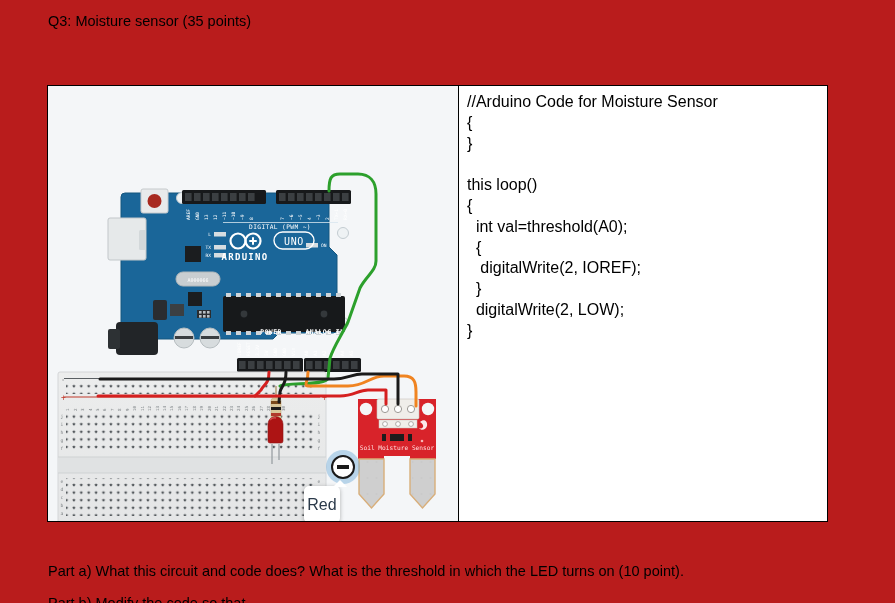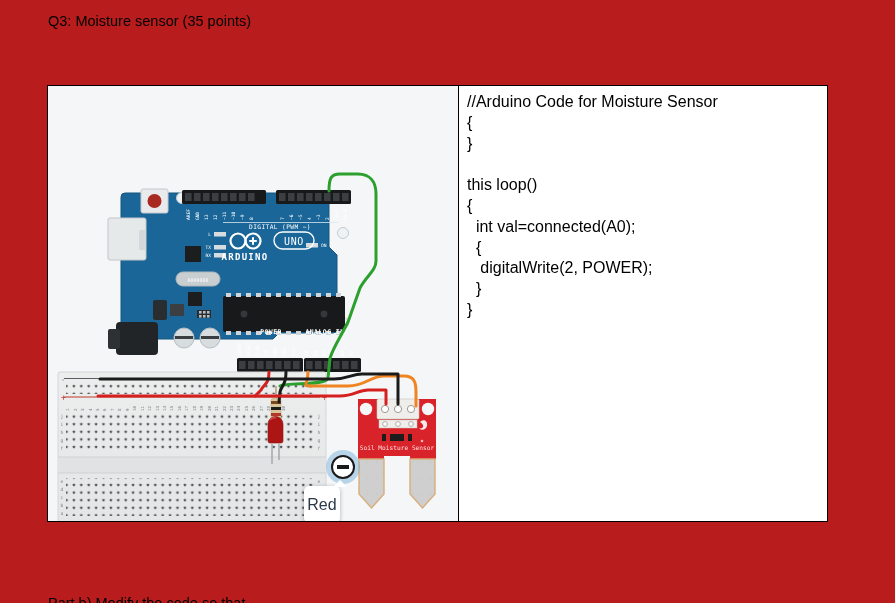--- a/index.html
+++ b/index.html
@@ -521,27 +521,29 @@
     </div>
 
     <div id="cell-code">
       <div id="code-listing">
           <div class="code-line">//Arduino Code for Moisture Sensor</div>
           <div class="code-line">{</div>
           <div class="code-line">}</div>
           <div class="code-line">&nbsp;</div>
           <div class="code-line">this loop()</div>
           <div class="code-line">{</div>
-          <div class="code-line">  int val=connected(A0);</div>
+          <div class="code-line">  int val=threshold(A0);</div>
           <div class="code-line">  {</div>
-          <div class="code-line">   digitalWrite(2, POWER);</div>
+          <div class="code-line">   digitalWrite(2, IOREF);</div>
           <div class="code-line">  }</div>
+          <div class="code-line">  digitalWrite(2, LOW);</div>
           <div class="code-line">}</div>
         </div>
     </div>
   </div>
 
+  <div class="doc-line" id="part-a">Part a) What this circuit and code does? What is the threshold in which the LED turns on (10 point).</div>
 
   <div id="part-b-clip">
     <div class="doc-line">Part b) Modify the code so that</div>
   </div>
 
 </div>
 
 </body></html>

